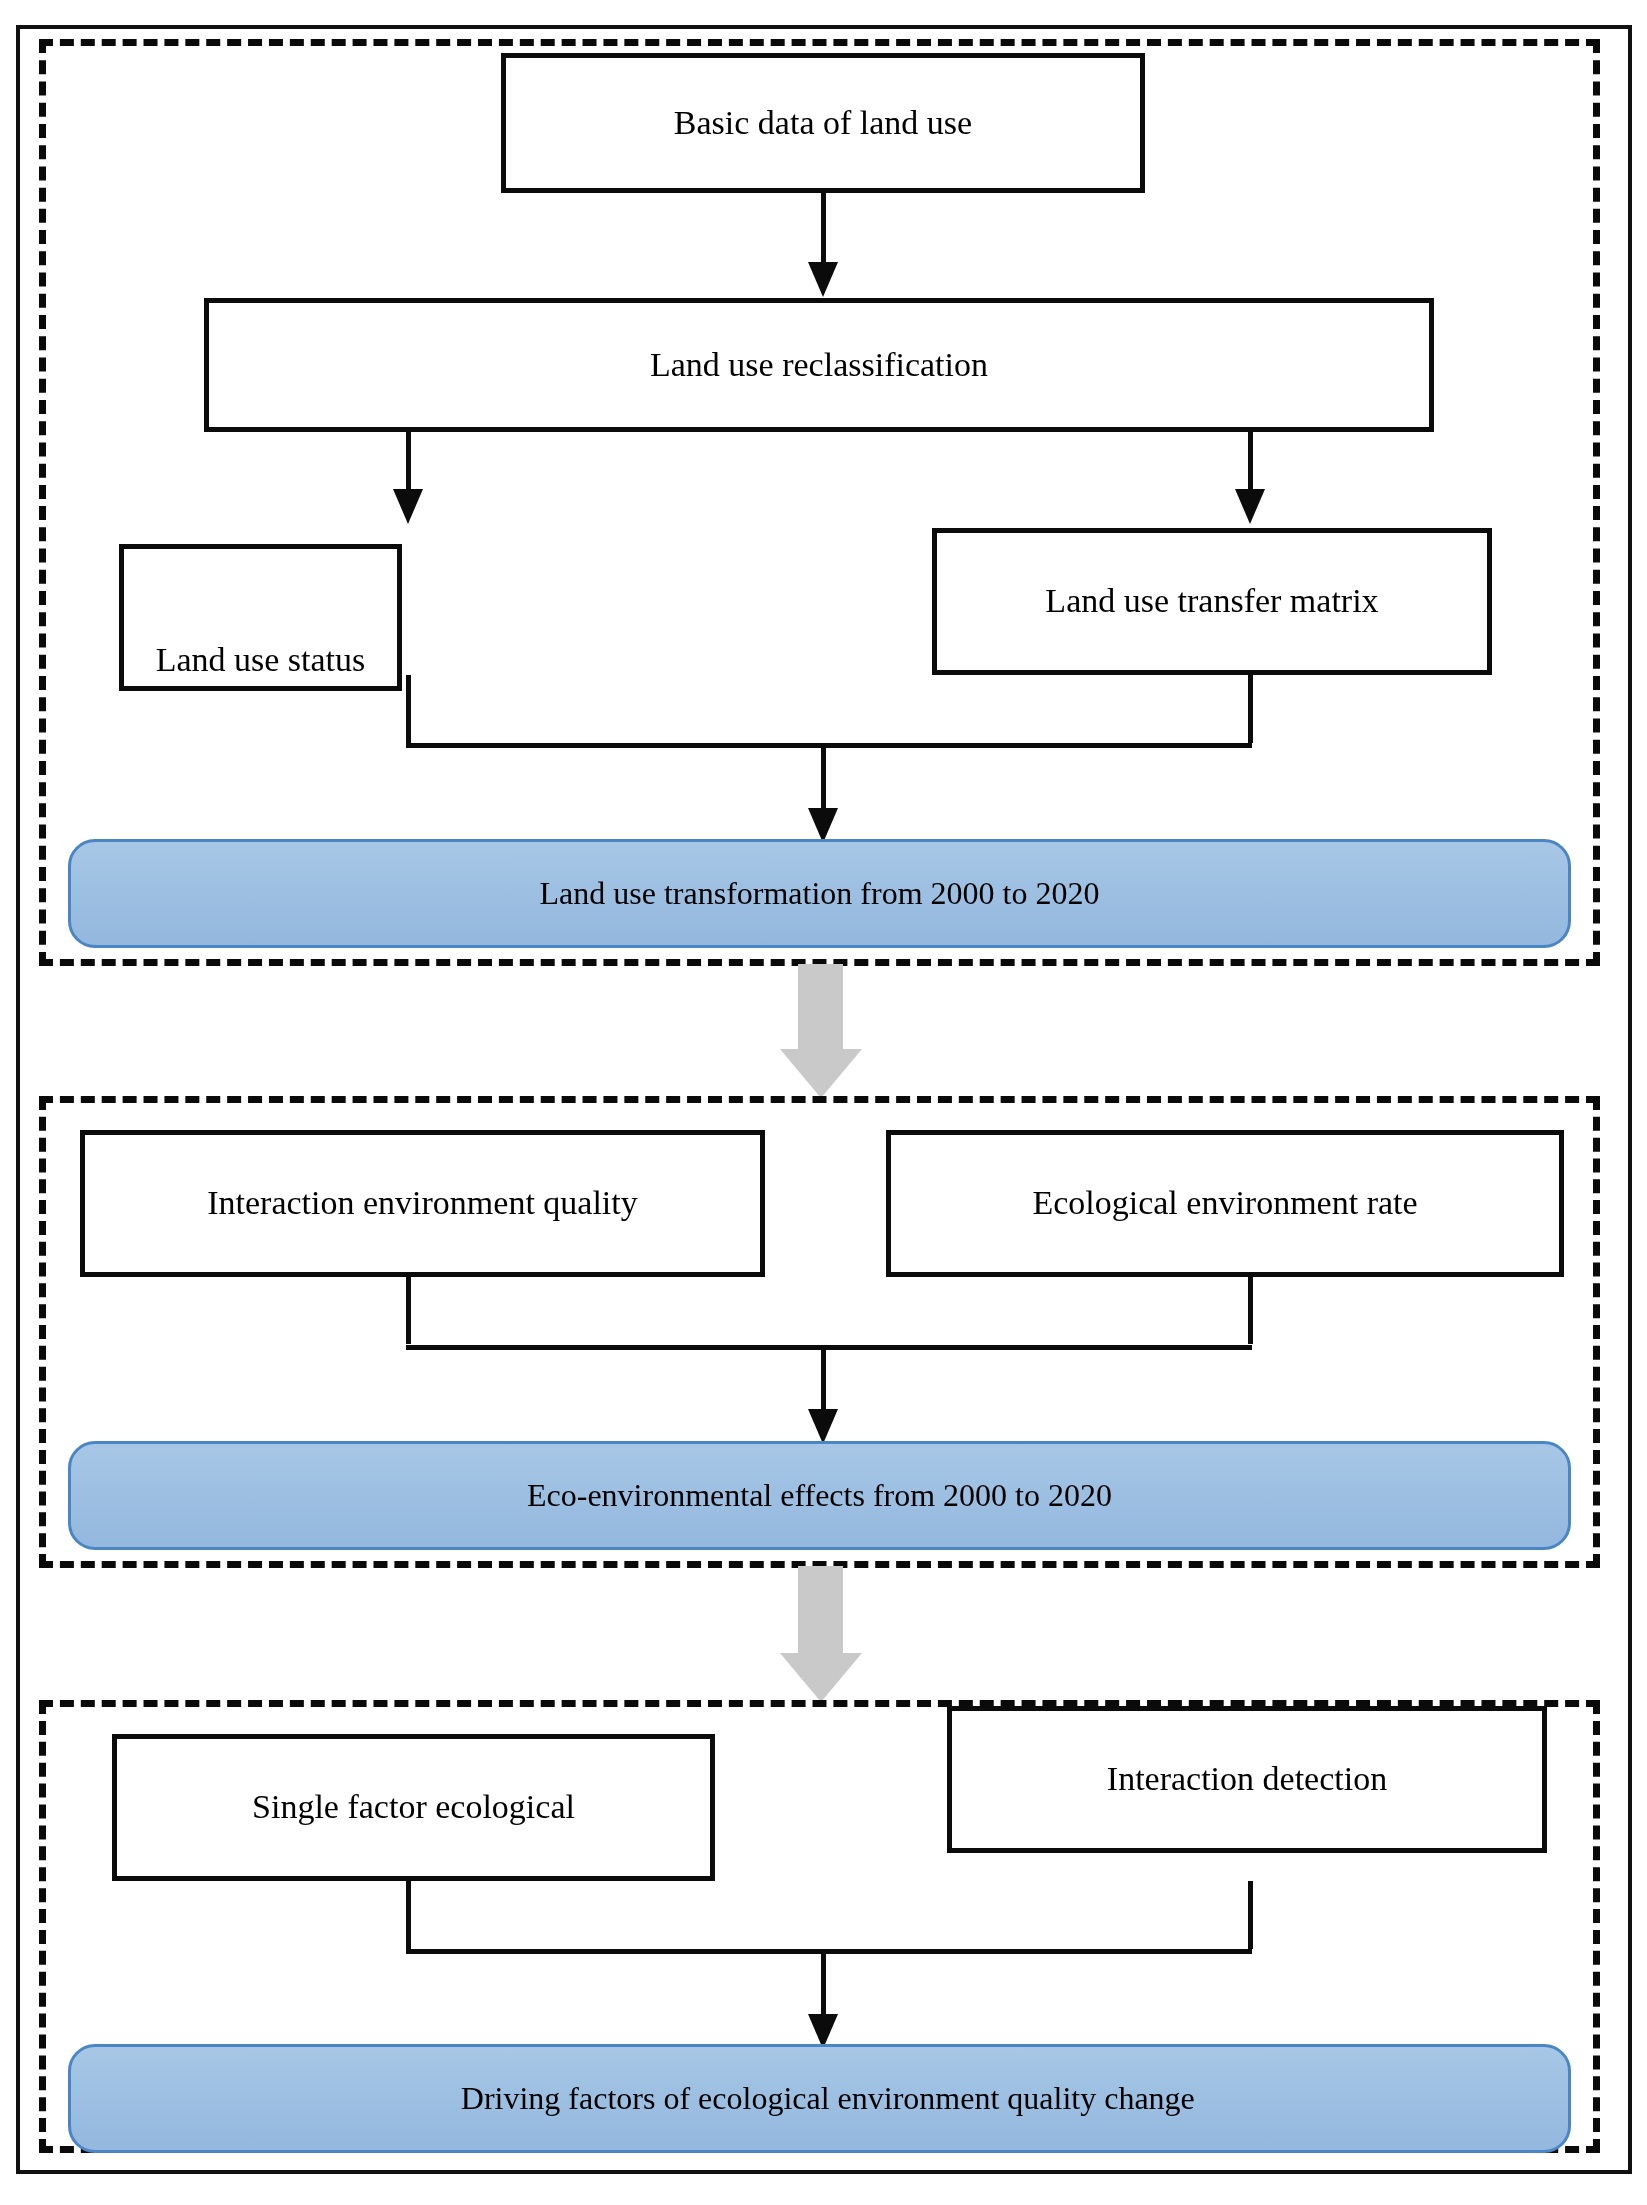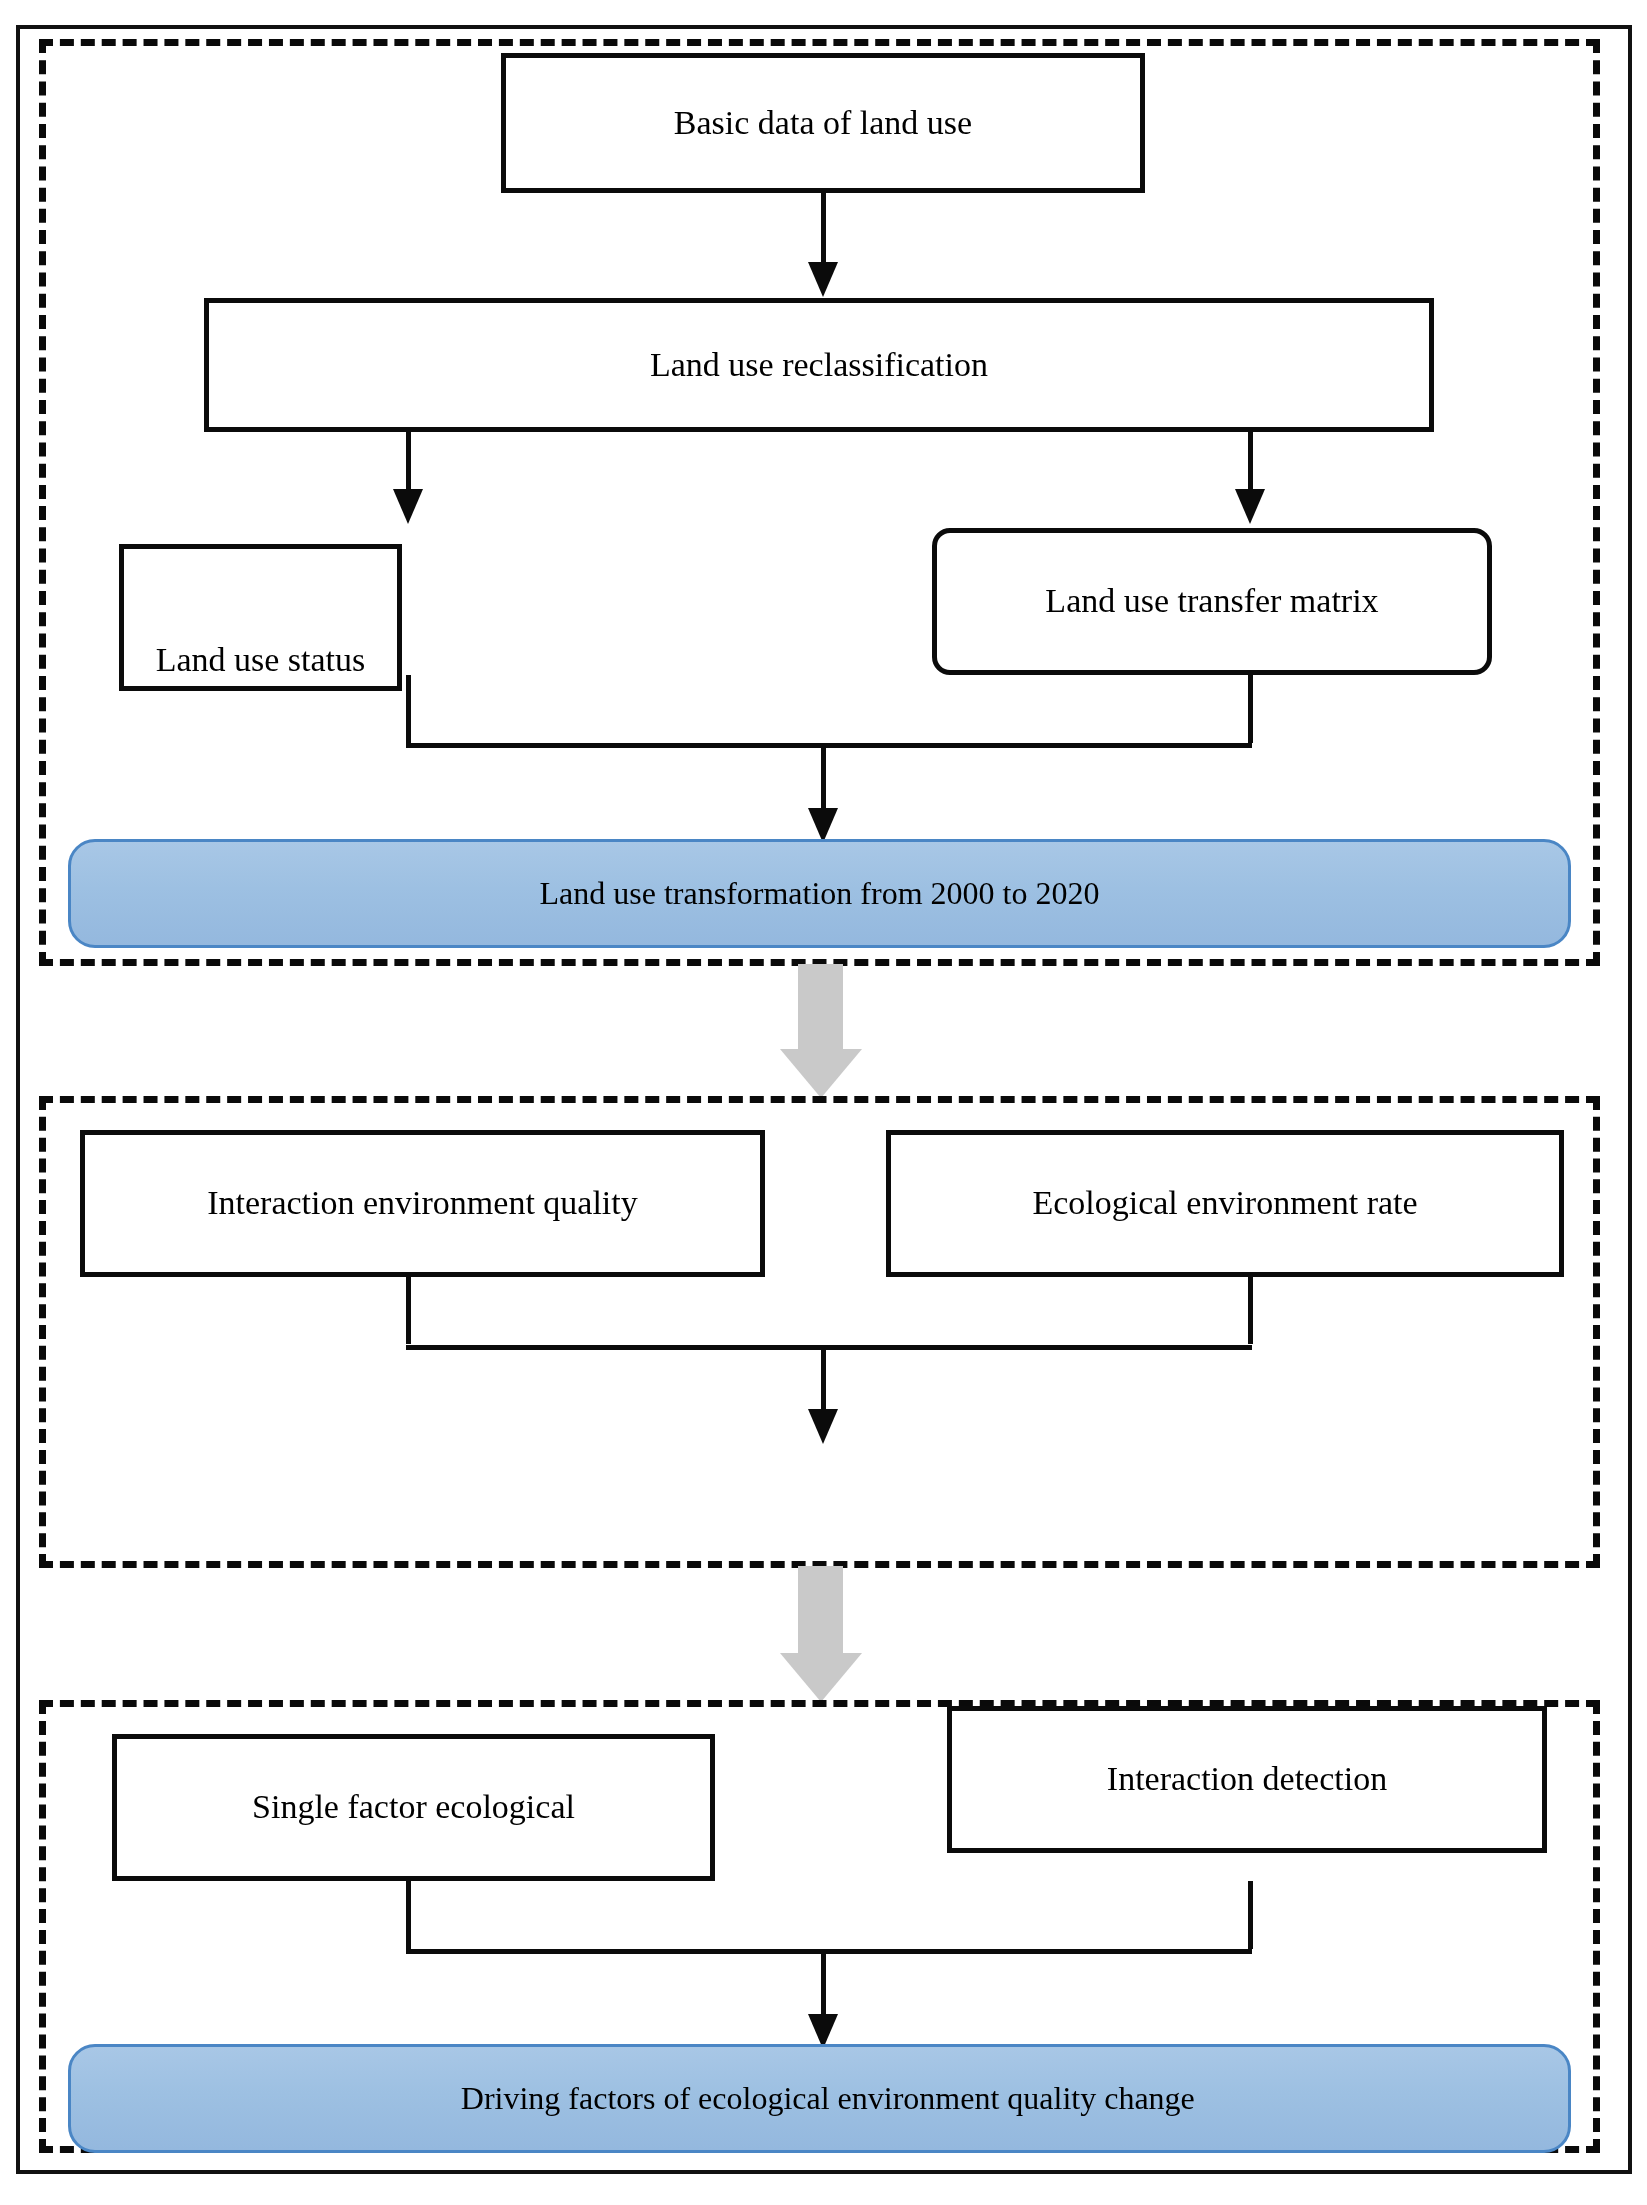--- a/index.html
+++ b/index.html
@@ -125,21 +125,21 @@
   <div class="vline" style="left:406px; top:431px; height:60px;"></div>
   <div class="arrowhead" style="left:393px; top:489px;"></div>
 
   <div class="vline" style="left:1248px; top:431px; height:60px;"></div>
   <div class="arrowhead" style="left:1235px; top:489px;"></div>
 
   <div class="proc-box" style="left:119px; top:544px; width:283px; height:147px;align-items:flex-end;">
     <span class="txt">Land use status</span>
   </div>
 
-  <div class="proc-box" style="left:932px; top:528px; width:560px; height:147px;border-radius:18px;">
+  <div class="proc-box" style="left:932px; top:528px; width:560px; height:147px;">
     <span class="txt">Land use transfer matrix</span>
   </div>
 
   <div class="vline" style="left:406px; top:675px; height:68px;"></div>
   <div class="vline" style="left:1248px; top:675px; height:68px;"></div>
   <div class="hline" style="left:406px; top:743px; width:846px;"></div>
   <div class="vline" style="left:821px; top:743px; height:67px;"></div>
   <div class="arrowhead" style="left:808px; top:808px;"></div>
 
   <div class="result-bar" style="left:68px; top:839px; width:1503px; height:109px;">
@@ -160,20 +160,23 @@
   <div class="proc-box" style="left:886px; top:1130px; width:678px; height:147px;">
     <span class="txt">Ecological environment rate</span>
   </div>
 
   <div class="vline" style="left:406px; top:1276px; height:68px;"></div>
   <div class="vline" style="left:1248px; top:1276px; height:68px;"></div>
   <div class="hline" style="left:406px; top:1345px; width:846px;"></div>
   <div class="vline" style="left:821px; top:1345px; height:67px;"></div>
   <div class="arrowhead" style="left:808px; top:1409px;"></div>
 
+  <div class="result-bar" style="left:68px; top:1441px; width:1503px; height:109px;">
+    <span>Eco-environmental effects from 2000 to 2020</span>
+  </div>
 
   <div class="block-arrow" style="left:780px; top:1566px; height:136px;">
     <div class="shaft" style="height:87px;"></div>
     <div class="head" style="top:87px;"></div>
   </div>
 
   <div class="stage-panel" id="stage-3"></div>
 
   <div class="proc-box" style="left:112px; top:1734px; width:603px; height:147px;">
     <span class="txt">Single factor ecological</span>

